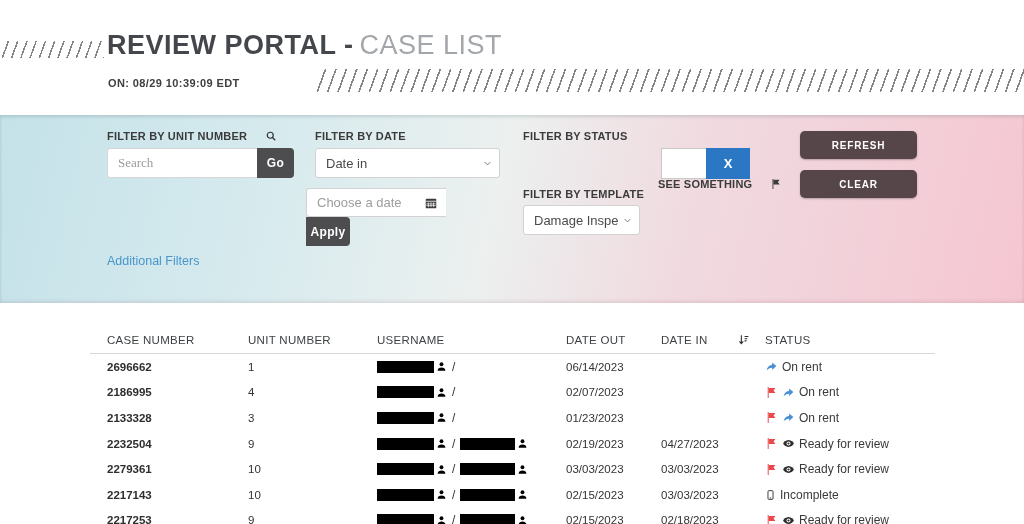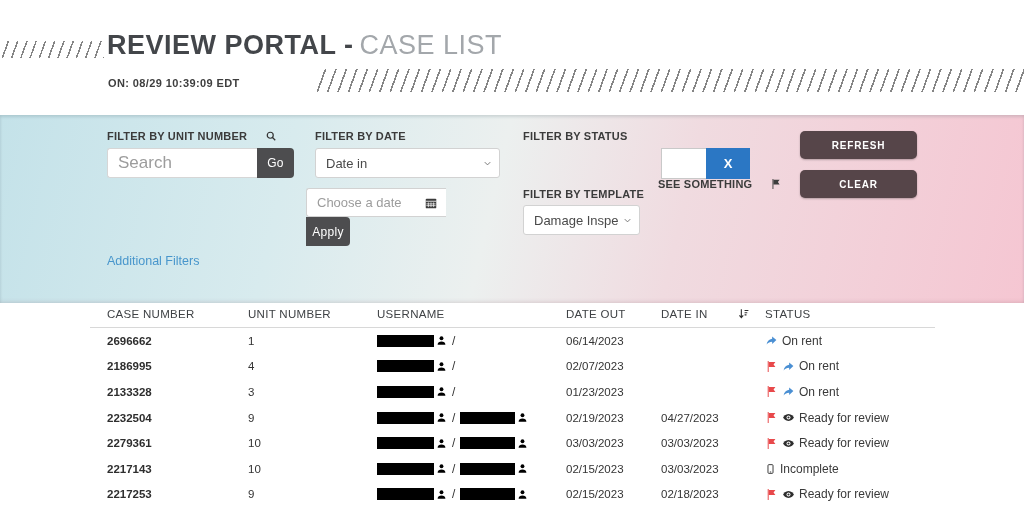--- a/index.html
+++ b/index.html
@@ -22,23 +22,23 @@
   .filter-band { position:absolute; top:115px; left:0; right:0; height:188px;
     background:linear-gradient(103deg, #c4e2e9 0%, #d8ebee 28%, #ecf0ef 48%, #f0dbe0 66%, #f5c6d2 100%);
     box-shadow: inset 0 2px 3px rgba(60,90,95,0.18), inset 0 -3px 4px -2px rgba(120,80,90,0.18); }
   .f-label { position:absolute; font-size:11px; font-weight:700; color:#3b3b3b; letter-spacing:0.2px; display:flex; align-items:center; gap:18px; white-space:nowrap; }
   .icon { display:inline-block; }
   .icon svg { width:100%; height:100%; display:block; }
   .label-icon { width:12px; height:12px; color:#333; }
 
   .search-wrap { position:absolute; left:107px; top:33px; display:flex; }
   .search-input { width:150px; height:30px; border:1px solid #d6d6d6; border-right:none; border-radius:3px 0 0 3px;
-    padding:0 10px; font-size:17px; color:#555; outline:none; font-family:Liberation Sans, sans-serif; background:#fff; }
+    padding:0 10px; font-size:13px; color:#555; outline:none; font-family:Liberation Serif, serif; background:#fff; }
   .search-input::placeholder { color:#9c9c9c; }
-  .btn-attach { height:30px; background:#4d4d4f; color:#fff; font-size:12px; font-weight:400;
+  .btn-attach { height:30px; background:#4d4d4f; color:#fff; font-size:12px; font-weight:700;
     border:none; border-radius:0 4px 4px 0; display:flex; align-items:center; justify-content:center; cursor:pointer; letter-spacing:0.3px; }
   .go-btn { width:37px; }
   .apply-btn { width:44px; height:29px; }
 
   .select { position:absolute; height:30px; background:#fff; border:1px solid #d2d2d2; border-radius:3px;
     display:flex; align-items:center; padding:0 20px 0 10px; font-size:13px; color:#4a4a4a; cursor:pointer; }
   .select .sel-text { white-space:nowrap; overflow:hidden; flex:1; }
   .chev { position:absolute; right:6px; top:50%; width:11px; height:11px; margin-top:-5px; color:#6d6d6d; }
   .date-select { left:315px; top:33px; width:185px; }
   .status-select { left:523px; top:33px; width:117px; }
@@ -58,21 +58,21 @@
     color:#fff; font-size:10px; font-weight:700; letter-spacing:0.8px; display:flex; align-items:center; justify-content:center;
     cursor:pointer; box-shadow:0 1px 2px rgba(0,0,0,0.25); font-family:"Liberation Sans", sans-serif; }
   .refresh-btn { top:16px; }
   .clear-btn { top:55px; }
 
   .add-filters { position:absolute; left:107px; top:139px; font-size:12.5px; color:#4896cc; cursor:pointer; }
 
   
   .table-wrap { position:absolute; top:303px; left:90px; width:845px; }
   .tgrid { display:grid; grid-template-columns:141px 129px 189px 95px 76px 28px auto; align-items:center; padding-left:17px; }
-  .thead { }
+  .thead { padding-top:26px; }
   .thead .tgrid { height:21px; }
   .th { font-size:11.5px; color:#3f4245; letter-spacing:0.3px; white-space:nowrap; }
   .thead-border { border-bottom:1px solid #d8d8d8; margin-top:3px; }
   .sort-icon { width:13px; height:13px; color:#2e2e2e; cursor:pointer; }
 
   .row { height:25.6px; }
   .cell { font-size:11.5px; color:#333; white-space:nowrap; }
   .c-case { font-weight:700; color:#2e2e2e; }
   .c-user { display:flex; align-items:center; }
   .redact { display:inline-block; width:57px; height:12px; background:#000; }

